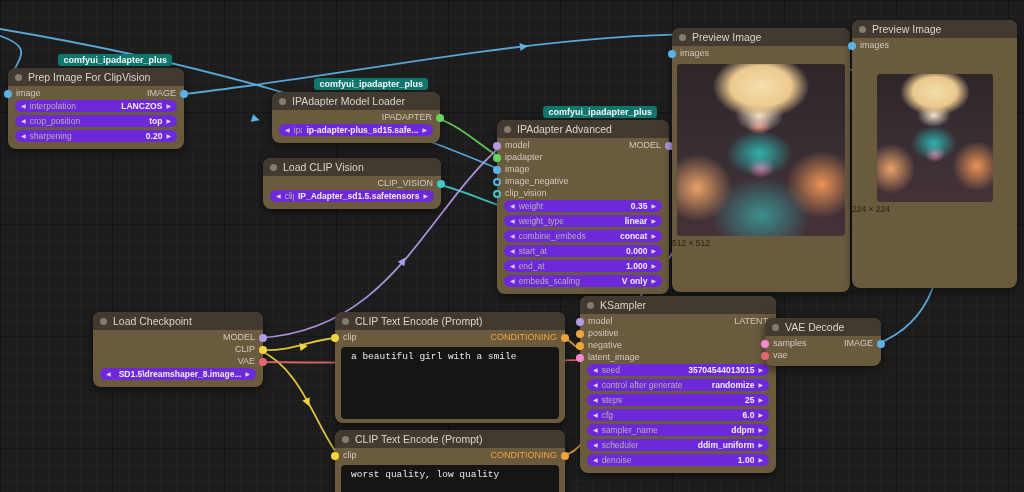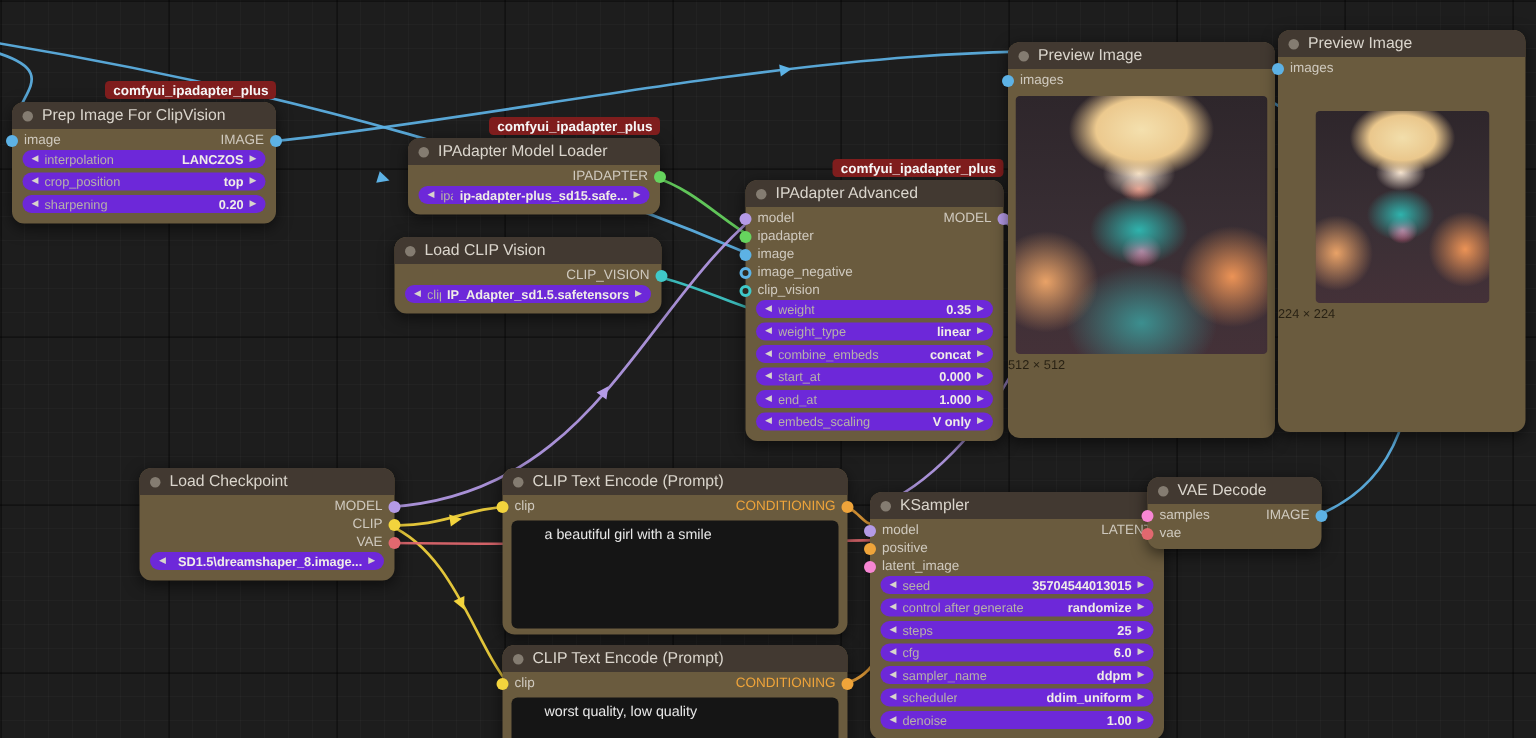--- a/index.html
+++ b/index.html
@@ -31,24 +31,24 @@
   .pr{margin-left:auto;white-space:nowrap}
   .c-cond{color:var(--conditioning)}
   .c-image{--c:var(--image)}.c-ipa{--c:var(--ipadapter)}.c-cv{--c:var(--clipvision)}
   .c-model{--c:var(--model)}.c-clip{--c:var(--clip)}.c-vae{--c:var(--vae)}
   .c-co{--c:var(--conditioning)}.c-lat{--c:var(--latent)}
   .widget{height:12px;margin:0 7px 3px;background:#6d28d9;border-radius:7px;display:flex;
     align-items:center;font-size:8.5px;color:#b7b2a8;padding:0 6px;gap:4px}
   .warr{font-size:6px;color:#d8d4cc;line-height:1;flex:0 0 auto}
   .wlabel{white-space:nowrap;overflow:hidden}
   .wvalue{margin-left:auto;color:#f0ede7;font-weight:bold;white-space:nowrap}
-  .badge{position:absolute;top:-14px;right:0;background:#7f1d1d;color:#f6f6f6;font-size:9px;
+  .badge{position:absolute;top:-14px;right:12px;background:#0f766e;color:#f6f6f6;font-size:9px;
     font-weight:bold;padding:1px 5px;border-radius:3px;white-space:nowrap;z-index:3}
   .textarea{margin:3px 6px 0;background:#151515;border-radius:4px;color:#e8e8e8;
-    font-family:Liberation Sans, sans-serif;font-size:9.5px;padding:4px 22px;white-space:pre-wrap}
+    font-family:Liberation Mono, monospace;font-size:9.5px;padding:4px 10px;white-space:pre-wrap}
   .caption{font-size:8.5px;color:rgba(24,19,9,.8);margin-top:2px}
   .artwork{border-radius:3px}
   .art-512{height:172px;margin:4px 5px 0;
     background:
       radial-gradient(40% 26% at 50% 13%,#f4e0ae 0%,#ecc98e 45%,rgba(236,201,142,0) 72%),
       radial-gradient(18% 12% at 49% 30%,#f7e6d4 0%,rgba(247,230,212,0) 80%),
       radial-gradient(9% 6% at 49% 36%,#d97a6a 0%,rgba(217,122,106,0) 85%),
       radial-gradient(26% 18% at 49% 52%,#2fb3ad 0%,rgba(47,179,173,0) 75%),
       radial-gradient(10% 8% at 50% 60%,#ff6f9e 0%,rgba(255,111,158,0) 80%),
       radial-gradient(30% 28% at 86% 70%,#ec9356 0%,rgba(236,147,86,0) 70%),
@@ -315,37 +315,41 @@
     <div class="prow">
       <span class="dot in c-clip"></span>
       <span class="pl">clip</span>
       <span class="pr c-cond">CONDITIONING</span>
       <span class="dot out c-co"></span>
     </div>
     <div class="textarea" style="height:56px">worst quality, low quality</div>
   </div>
 </div>
 
-<div class="node" style="left:580px;top:328px;width:196px">
+<div class="node" style="left:580px;top:296px;width:196px">
   <div class="title">
     <span class="tdot"></span>
     <span>KSampler</span>
   </div>
   <div class="body">
     <div class="prow">
       <span class="dot in c-model"></span>
       <span class="pl">model</span>
       <span class="pr">LATENT</span>
       <span class="dot out c-lat"></span>
     </div>
     <div class="prow">
       <span class="dot in c-co"></span>
       <span class="pl">positive</span>
     </div>
     <div class="prow">
+      <span class="dot in c-co"></span>
+      <span class="pl">negative</span>
+    </div>
+    <div class="prow">
       <span class="dot in c-lat"></span>
       <span class="pl">latent_image</span>
     </div>
     <div class="widget">
       <span class="warr">◀</span>
       <span class="wlabel">seed</span>
       <span class="wvalue">35704544013015</span>
       <span class="warr">▶</span>
     </div>
     <div class="widget">

